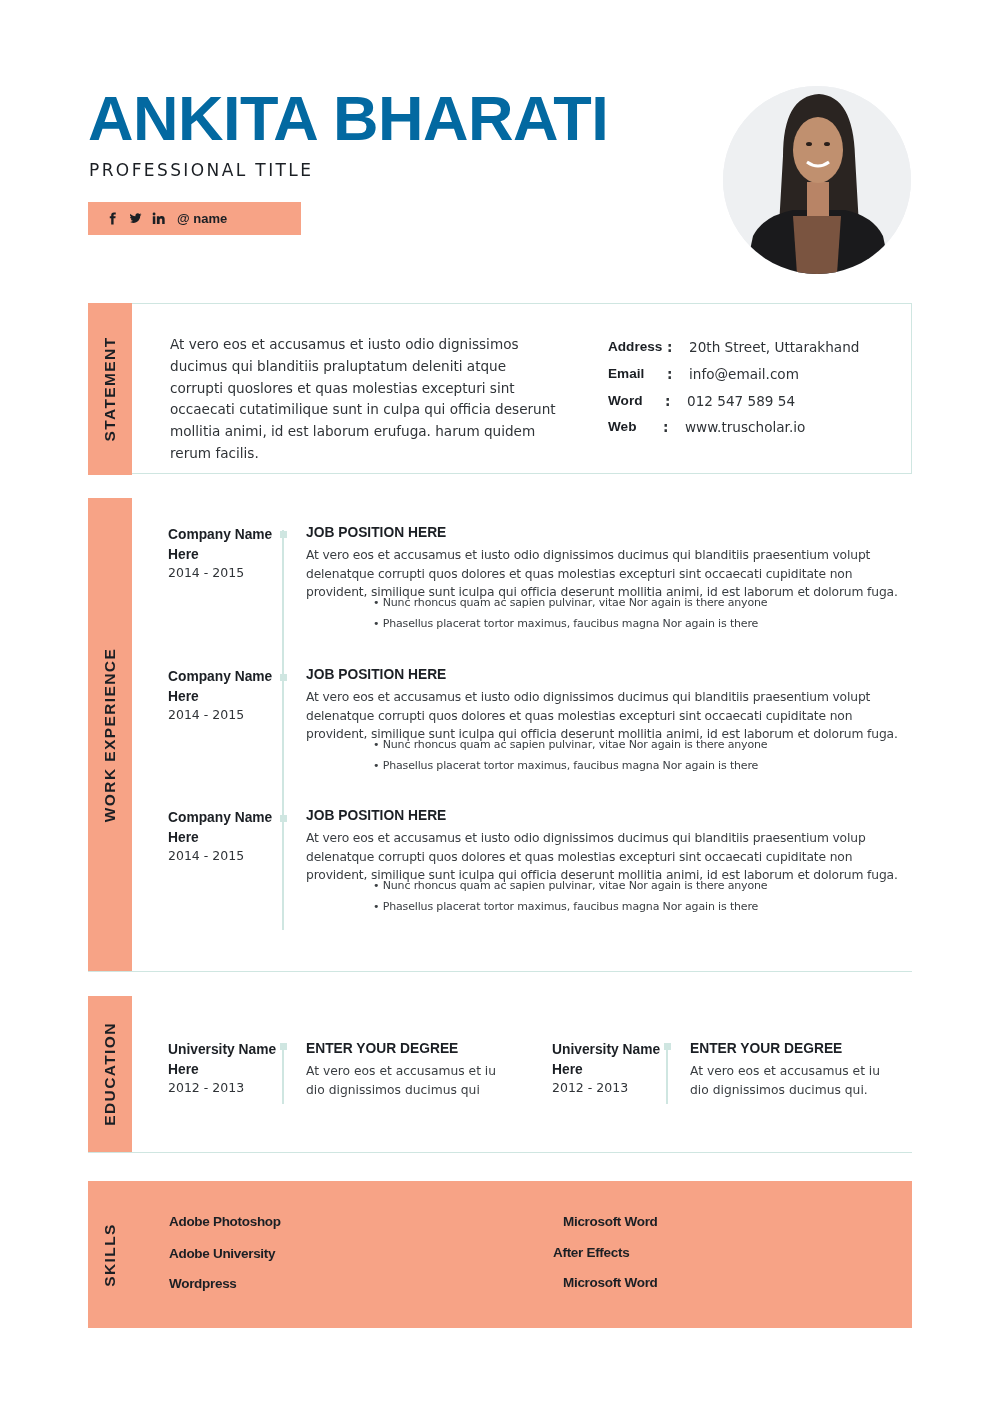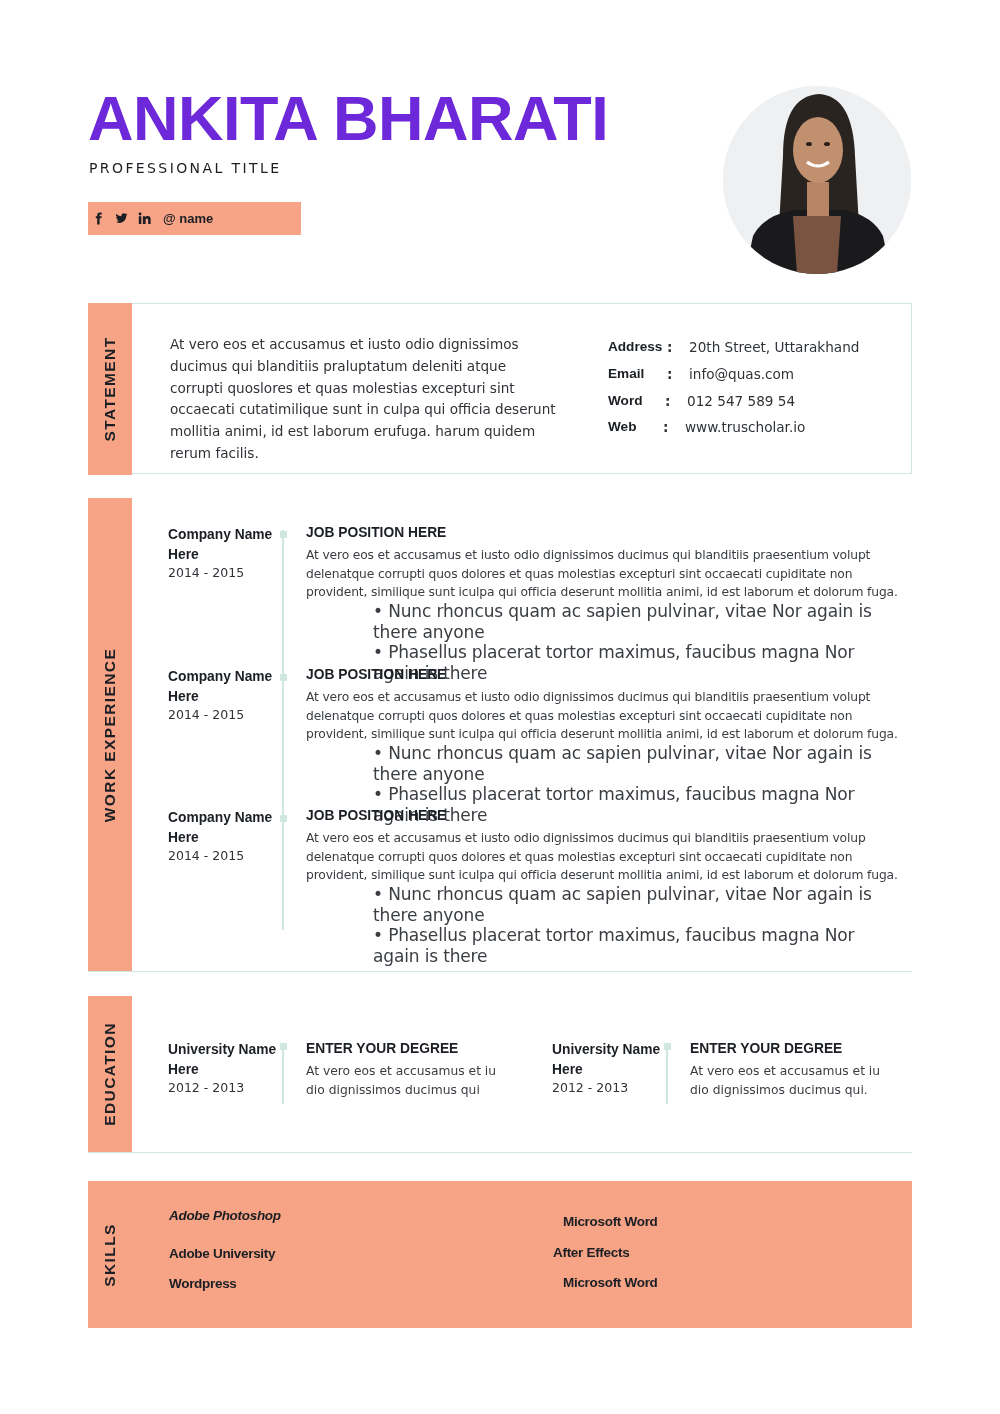--- a/index.html
+++ b/index.html
@@ -1,21 +1,21 @@
 <!DOCTYPE html>
 <html><head>
 <meta charset="utf-8">
 <style>
   * { box-sizing: border-box; margin: 0; padding: 0; }
   html, body { width: 1000px; height: 1414px; background: #ffffff; }
   body { position: relative; font-family: "DejaVu Sans", sans-serif; color: #1b1f24; overflow: hidden; }
 
-  .name { position: absolute; left: 88px; top: 82px; font-family: "Liberation Sans", sans-serif; font-weight: 700; font-size: 63px; letter-spacing: -0.5px; color: #6d28d9; line-height: 72px; white-space: nowrap; }
-  .ptitle { position: absolute; left: 89px; top: 160px; font-family: "DejaVu Sans", sans-serif; font-size: 14px; letter-spacing: 2.4px; color: #1b1f24; font-weight: 400; }
-  .social { position: absolute; left: 88px; top: 202px; width: 213px; height: 33px; background: #f7a386; display: flex; align-items: center; padding-left: 4px; gap: 10px; }
+  .name { position: absolute; left: 88px; top: 82px; font-family: "Liberation Sans", sans-serif; font-weight: 700; font-size: 63px; letter-spacing: -0.5px; color: #0369a1; line-height: 72px; white-space: nowrap; }
+  .ptitle { position: absolute; left: 89px; top: 160px; font-family: "DejaVu Sans", sans-serif; font-size: 17px; letter-spacing: 2.4px; color: #1b1f24; font-weight: 400; }
+  .social { position: absolute; left: 88px; top: 202px; width: 213px; height: 33px; background: #f7a386; display: flex; align-items: center; padding-left: 18px; gap: 10px; }
   .social svg { width: 13px; height: 13px; fill: #1b1f24; display: block; }
   .social .handle { font-family: "Liberation Sans", sans-serif; font-weight: 700; font-size: 13px; color: #1b1f24; margin-left: 2px; }
 
   .photo { position: absolute; left: 723px; top: 86px; width: 188px; height: 188px; border-radius: 50%; background: #eef0f2; overflow: hidden; }
 
   .section { position: absolute; left: 88px; width: 824px; }
   .sbar { position: absolute; left: 0; top: 0; bottom: 0; width: 44px; background: #f7a386; }
   .sbar .vlabel { position: absolute; left: 50%; top: 50%; transform: translate(-50%, -50%) rotate(-90deg); font-family: "Liberation Sans", sans-serif; font-weight: 700; font-size: 15.5px; letter-spacing: 1.4px; color: #1b1f24; white-space: nowrap; }
 
   #statement { top: 303px; height: 171px; border: 1.5px solid #cfe6e1; border-left: none; }
@@ -26,21 +26,21 @@
   .crow .lbl { position: absolute; left: 0; font-family: "Liberation Sans", sans-serif; font-weight: 700; font-size: 13.6px; color: #1b1f24; }
   .crow .colon { position: absolute; font-weight: 700; }
   .crow .val { position: absolute; white-space: nowrap; }
 
   #work { top: 498px; height: 474px; border-bottom: 1.5px solid #cfe6e1; }
   .job { position: absolute; left: 80px; width: 730px; }
   .job .company { position: absolute; left: 0; top: 0; font-family: "Liberation Sans", sans-serif; font-weight: 700; font-size: 13.8px; line-height: 20px; color: #1b1f24; width: 110px; }
   .job .dates { position: absolute; left: 0; top: 40px; font-size: 12.5px; color: #2f3337; }
   .job .pos { position: absolute; left: 138px; top: 0; font-family: "Liberation Sans", sans-serif; font-weight: 700; font-size: 13.8px; color: #1b1f24; }
   .job .desc { position: absolute; left: 138px; top: 21px; width: 596px; font-size: 12.3px; line-height: 18.6px; color: #3a3e42; letter-spacing: -0.15px; }
-  .job .bullets { position: absolute; left: 205px; top: 76px; font-size: 17px; line-height: 20.5px; color: #3a3e42; letter-spacing: -0.15px; }
+  .job .bullets { position: absolute; left: 205px; top: 68px; font-size: 11px; line-height: 20.5px; color: #3a3e42; letter-spacing: -0.15px; }
   .timeline { position: absolute; left: 194px; top: 32px; width: 2px; height: 400px; background: #cfe6e1; }
   .tmark { position: absolute; width: 7px; height: 7px; background: #cfe6e1; left: 191.5px; }
 
   #education { top: 996px; height: 157px; border-bottom: 1.5px solid #cfe6e1; }
   .edu { position: absolute; top: 44px; }
   .edu .uni { position: absolute; left: 0; top: 0; font-family: "Liberation Sans", sans-serif; font-weight: 700; font-size: 13.8px; line-height: 20px; color: #1b1f24; width: 110px; }
   .edu .dates { position: absolute; left: 0; top: 40px; font-size: 12.5px; color: #2f3337; white-space: nowrap; }
   .edu .deg { position: absolute; left: 138px; top: 1px; font-family: "Liberation Sans", sans-serif; font-weight: 700; font-size: 13.8px; color: #1b1f24; white-space: nowrap; }
   .edu .desc { position: absolute; left: 138px; top: 22px; width: 210px; font-size: 12.3px; line-height: 19px; color: #3a3e42; }
   .edu .eline { position: absolute; left: 114px; top: 6px; width: 2px; height: 58px; background: #cfe6e1; }
@@ -96,21 +96,21 @@
   <p class="stmt-text">At vero eos et accusamus et iusto odio dignissimos ducimus qui blanditiis praluptatum deleniti atque corrupti quoslores et quas molestias excepturi sint occaecati cutatimilique sunt in culpa qui officia deserunt mollitia animi, id est laborum erufuga. harum quidem rerum facilis.</p>
   <div class="contact">
     <div class="crow">
       <span class="lbl">Address</span>
       <span class="colon" style="left:59px;">:</span>
       <span class="val" style="left:81px;">20th Street, Uttarakhand</span>
     </div>
     <div class="crow">
       <span class="lbl">Email</span>
       <span class="colon" style="left:59px;">:</span>
-      <span class="val" style="left:81px;">info@quas.com</span>
+      <span class="val" style="left:81px;">info@email.com</span>
     </div>
     <div class="crow">
       <span class="lbl">Word</span>
       <span class="colon" style="left:57px;">:</span>
       <span class="val" style="left:79px;">012 547 589 54</span>
     </div>
     <div class="crow">
       <span class="lbl">Web</span>
       <span class="colon" style="left:55px;">:</span>
       <span class="val" style="left:77px;">www.truscholar.io</span>
@@ -180,19 +180,19 @@
     <div class="emark"></div>
     <div class="deg">ENTER YOUR DEGREE</div>
     <p class="desc">At vero eos et accusamus et iu dio dignissimos ducimus qui.</p>
   </div>
 </div>
 
 <div class="section" id="skills">
   <div class="sbar">
     <span class="vlabel">SKILLS</span>
   </div>
-  <span class="skill" style="left:81px; top:27px;font-style:italic;">Adobe Photoshop</span>
+  <span class="skill" style="left:81px; top:33px;">Adobe Photoshop</span>
   <span class="skill" style="left:81px; top:65px;">Adobe University</span>
   <span class="skill" style="left:81px; top:95px;">Wordpress</span>
   <span class="skill" style="left:475px; top:33px;">Microsoft Word</span>
   <span class="skill" style="left:465px; top:64px;">After Effects</span>
   <span class="skill" style="left:475px; top:94px;">Microsoft Word</span>
 </div>
 
 </body></html>

